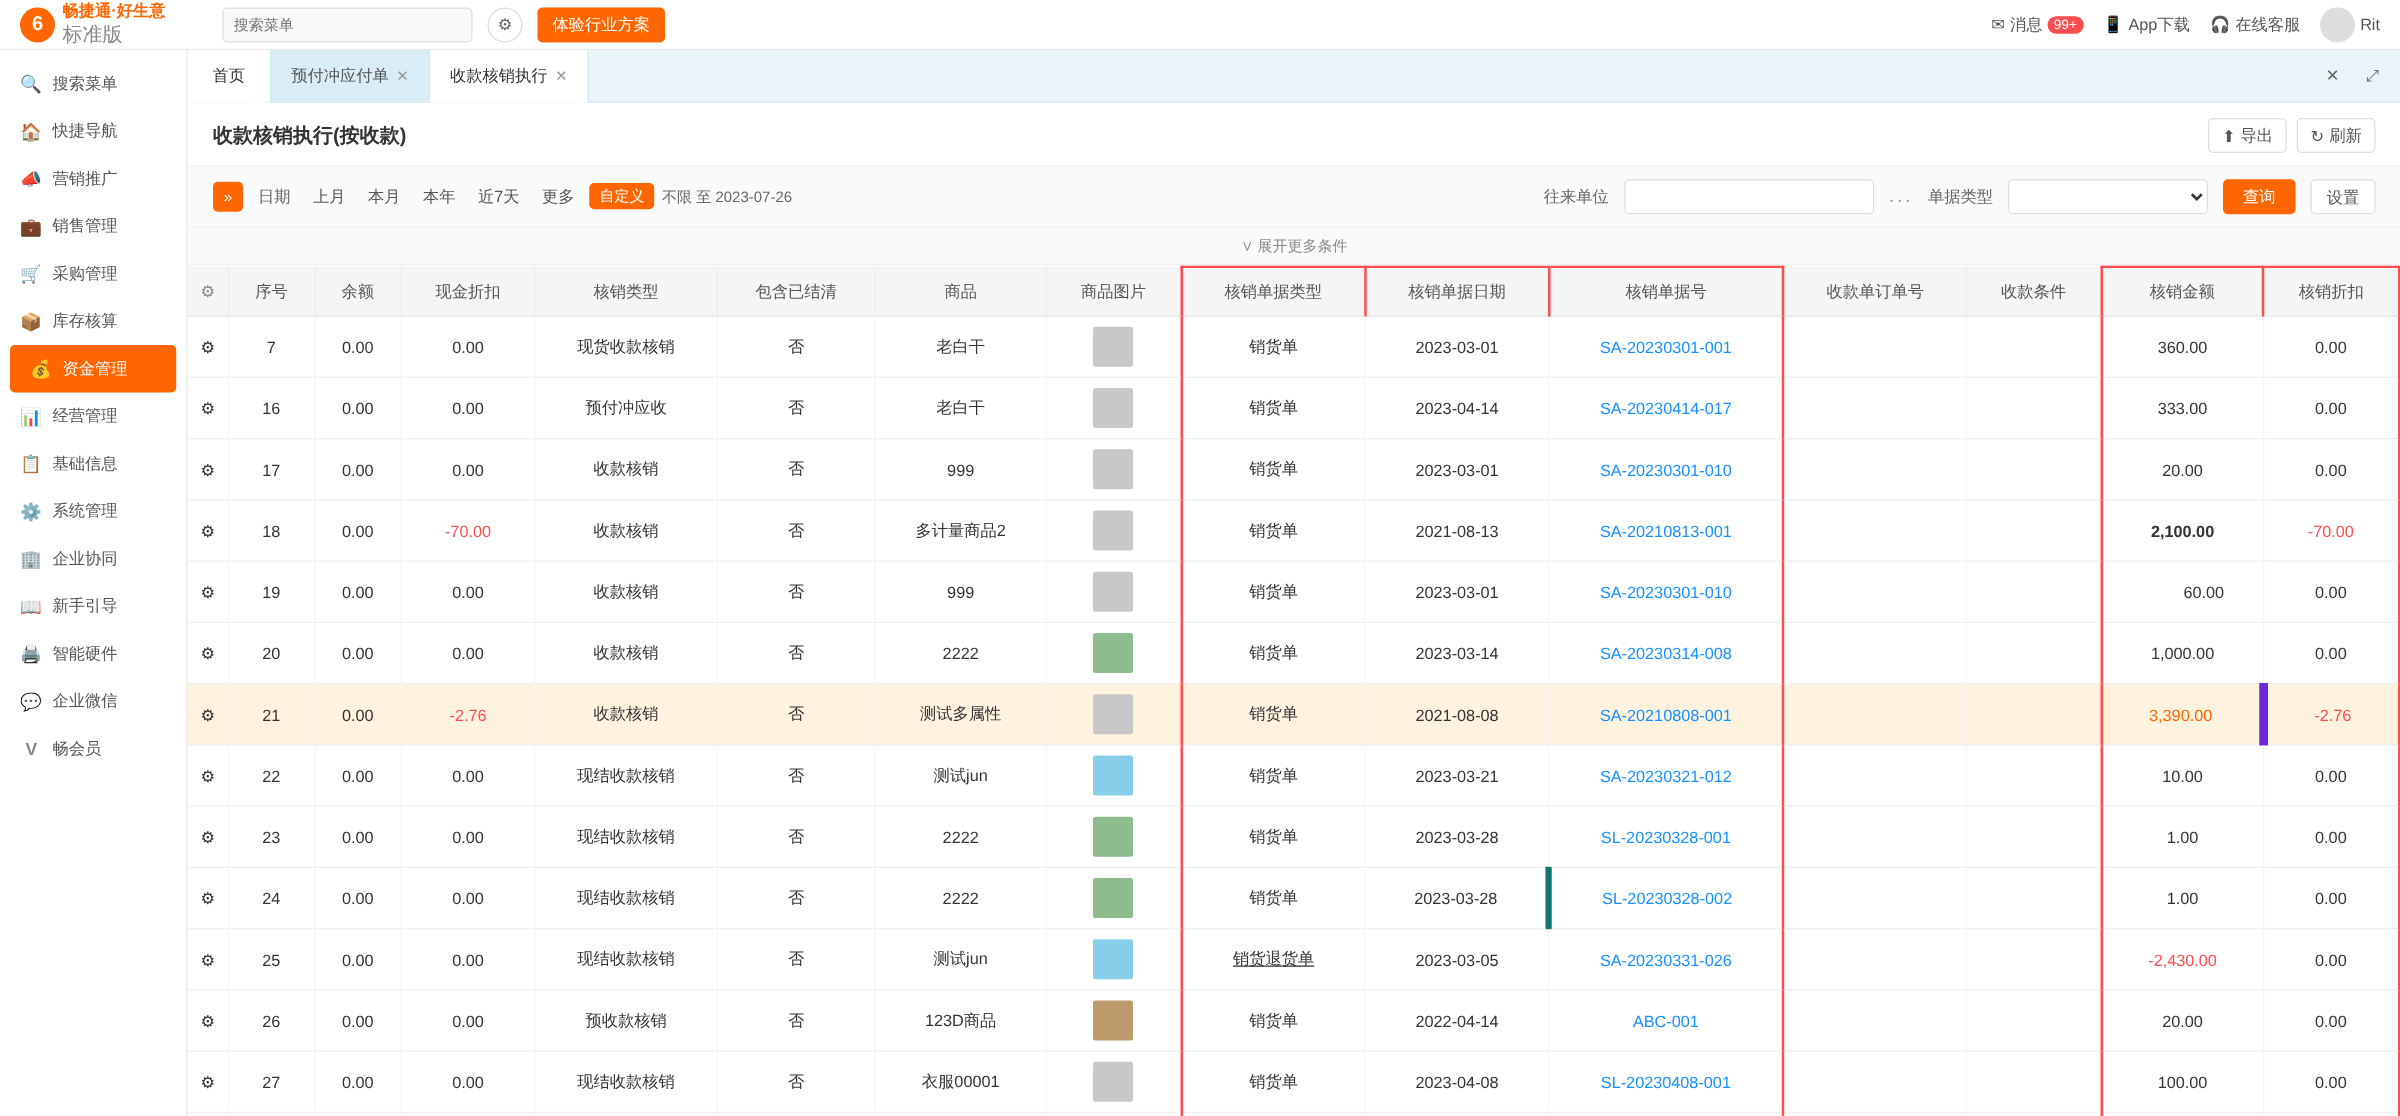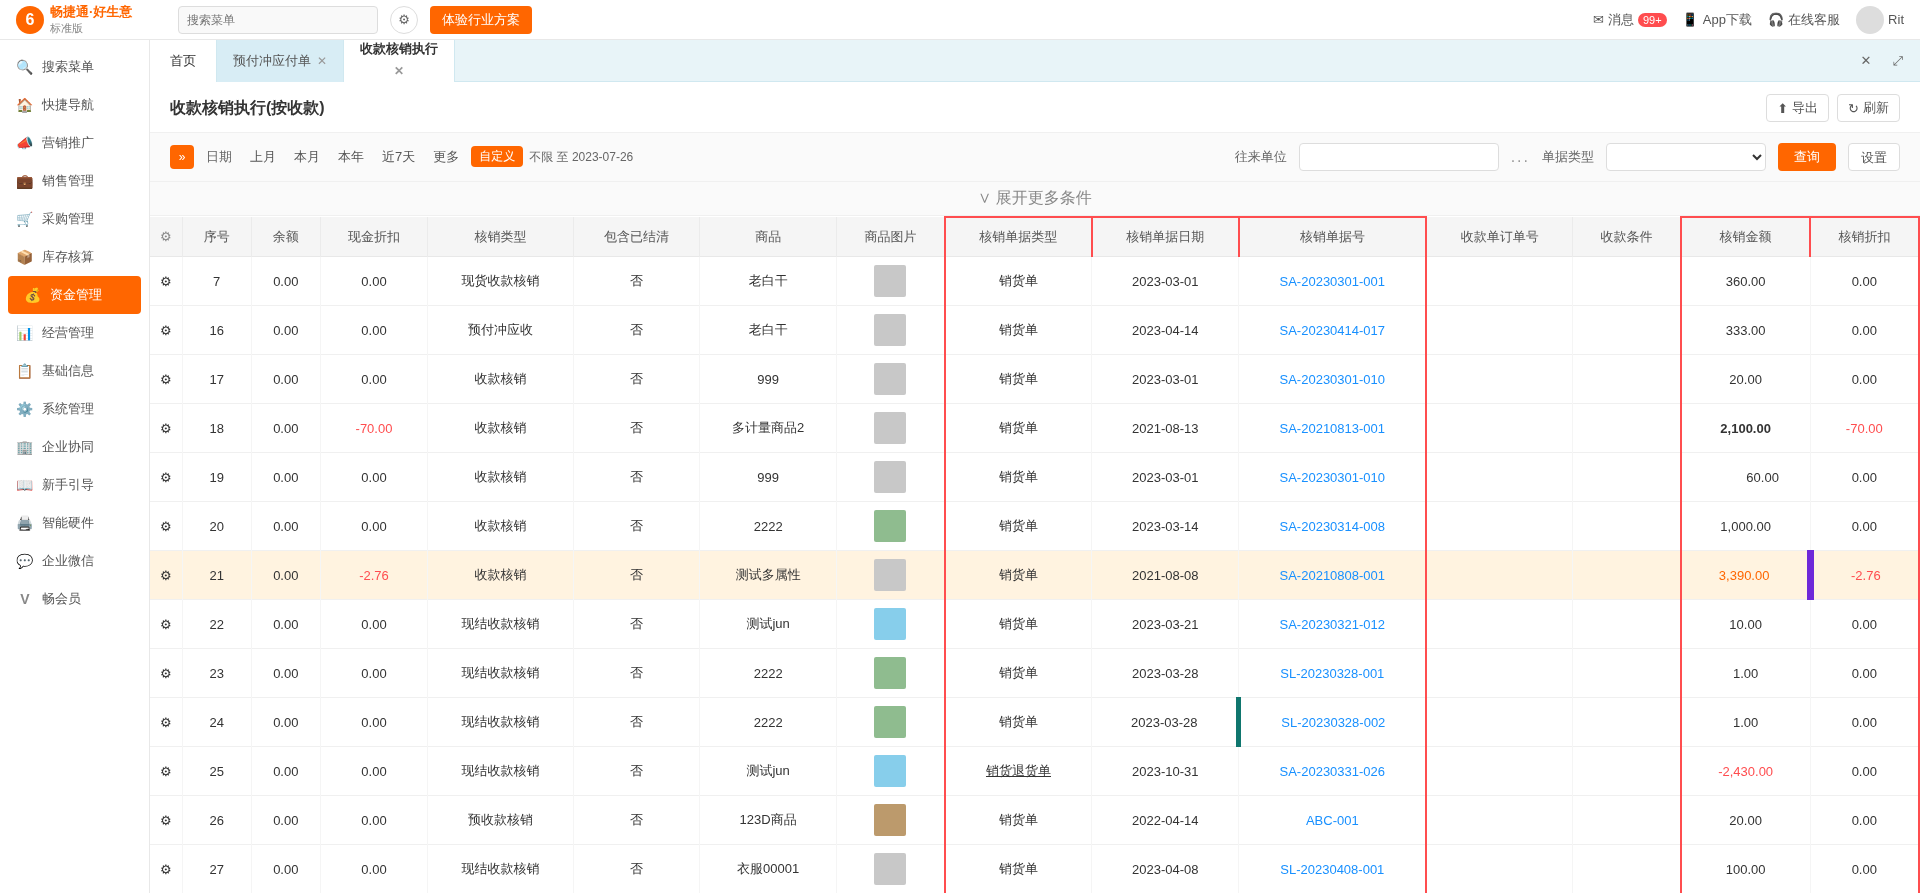--- a/index.html
+++ b/index.html
@@ -49,21 +49,21 @@
       display: flex;
       align-items: center;
       padding: 0 16px;
       cursor: pointer;
       font-size: 13px;
       color: #555;
       border-right: 1px solid #d0e8f0;
       gap: 6px;
       background: #d8edf5;
     }
-    .tab.active { background: #fff; color: #333; font-weight: 700; flex-direction: column; }
+    .tab.active { background: #fff; color: #333; font-weight: 400; }
     .tab-home { background: #fff; color: #333; font-weight: 500; padding: 0 20px; }
     .tab-close { color: #999; font-size: 12px; cursor: pointer; }
     .tab-bar-right { margin-left: auto; display: flex; align-items: center; gap: 4px; padding-right: 8px; }
     .tab-bar-btn { width: 28px; height: 28px; display: flex; align-items: center; justify-content: center; cursor: pointer; color: #666; border-radius: 4px; }
 
     
     .page-content { flex: 1; overflow: auto; padding: 0; background: #f5f5f5; }
     .page-inner { background: #fff; margin: 0; min-height: 100%; }
 
     
@@ -126,21 +126,21 @@
       color: #555; border-radius: 4px; padding: 5px 12px;
       cursor: pointer; font-size: 13px; height: 28px;
     }
 
     
     .expand-more {
       text-align: center;
       padding: 6px;
       border-bottom: 1px solid #f0f0f0;
       cursor: pointer;
-      font-size: 16px;
+      font-size: 12px;
       color: #888;
       background: #fafafa;
     }
     table {
       width: 100%;
       border-collapse: collapse;
       font-size: 13px;
     }
     thead tr {
       background: #f5f5f5;
@@ -190,21 +190,21 @@
 </head>
 <body>
 
 <div class="top-bar">
   <div class="top-bar-logo">
     <div class="logo-icon">
       <span>6</span>
     </div>
     <div>
       <div style="font-size:13px;font-weight:bold;color:#ff6600;">畅捷通·好生意</div>
-      <div style="font-size:11px;color:#888;">标准版</div>
+      <div style="font-size:16px;color:#888;">标准版</div>
     </div>
   </div>
   <input class="search-box" type="text" placeholder="搜索菜单" style="">
   <div class="gear-btn">⚙</div>
   <button class="industry-btn">体验行业方案</button>
   <div class="top-bar-right">
     <div class="top-bar-right-item">
       <span>✉</span>
       <span>消息</span>
       <span class="badge">99+</span>
@@ -553,21 +553,21 @@
                 <tr>
       <td>⚙</td>
       <td>25</td>
       <td>0.00</td>
       <td class="">0.00</td>
       <td>现结收款核销</td>
       <td>否</td>
       <td>测试jun</td>
       <td><span class="img-thumb blue"></span></td>
       <td style="border-left: 2px solid #ff4d4f; border-right: 1px solid #f5f5f5; text-decoration: underline;">销货退货单</td>
-      <td>2023-10-31</td>
+      <td>2023-03-05</td>
       <td style="border-left: 1px solid #f5f5f5; border-right: 2px solid #ff4d4f;"><a class="td-link">SA-20230331-026</a></td>
       <td></td>
       <td></td>
       <td style="border-left: 2px solid #ff4d4f; border-right: 1px solid #f5f5f5;" class="td-red">-2,430.00</td>
       <td style="border-left: 1px solid #f5f5f5; border-right: 2px solid #ff4d4f;" class="">0.00</td>
     </tr>
                 <tr>
       <td>⚙</td>
       <td>26</td>
       <td>0.00</td>

